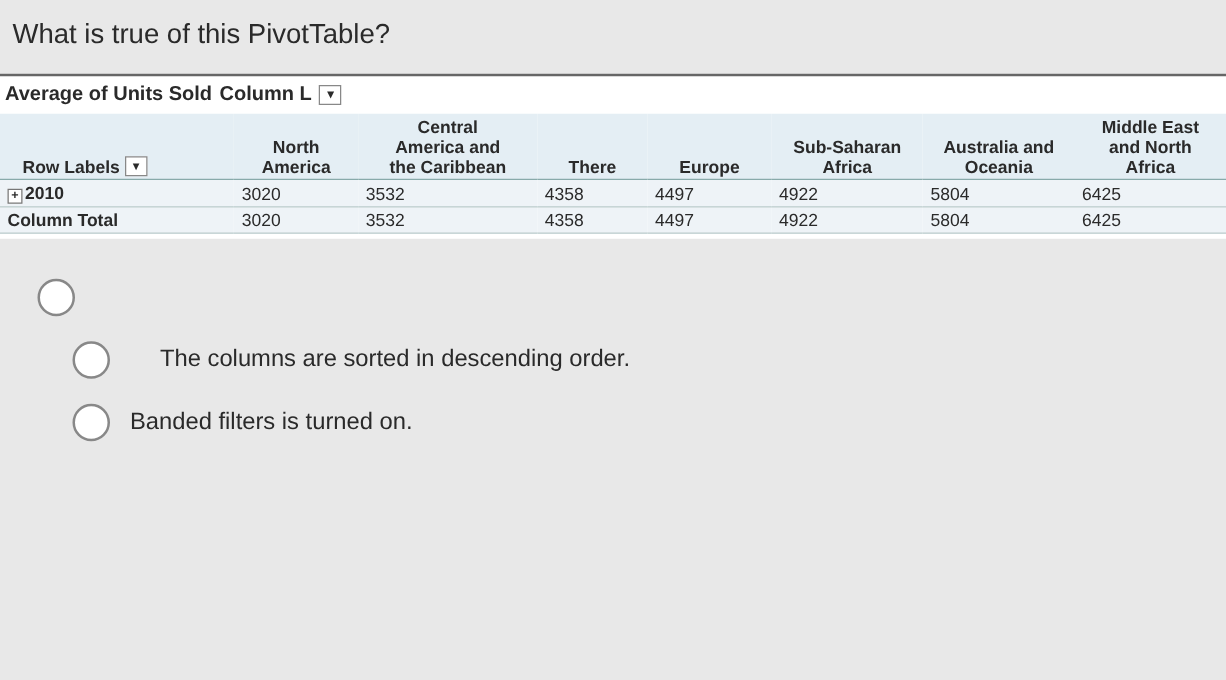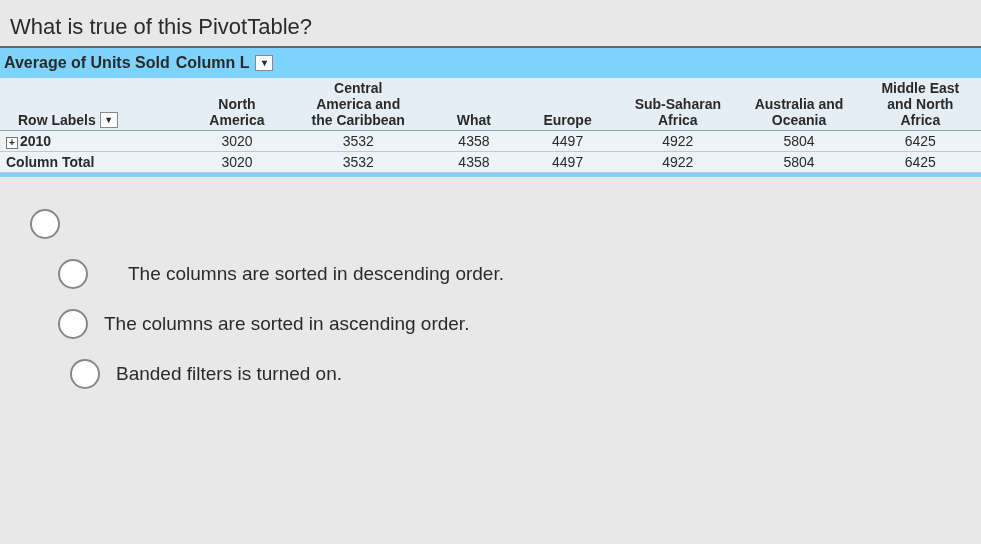--- a/index.html
+++ b/index.html
@@ -6,25 +6,25 @@
     body {
       font-family: Arial, Helvetica, sans-serif;
       background: #e8e8e8;
       width: 981px;
       height: 544px;
       overflow: hidden;
       color: #2a2a2a;
     }
     .question {
       font-size: 22px;
-      padding: 14px 10px 6px 10px;
+      padding: 14px 10px 19px 10px;
       font-weight: 400;
     }
     .pivot-wrap {
-      background: #7dd3fc;
+      background: #ffffff;
       border-top: 2px solid #666;
       padding: 6px 0 4px 0;
     }
     .avg-line {
       font-weight: 700;
       font-size: 16px;
       padding: 0 4px 6px 4px;
       display: flex;
       align-items: center;
       gap: 6px;
@@ -69,21 +69,21 @@
       display: inline-flex;
       align-items: center;
       justify-content: center;
       width: 18px; height: 16px;
       border: 1px solid #888;
       background: #fff;
       font-size: 9px;
       cursor: pointer;
     }
     .pivot-table tbody td {
-      text-align: center;
+      text-align: left;
       background: #eef3f7;
     }
     .pivot-table tbody td.rowlabel {
       text-align: left;
       font-weight: 700;
       white-space: nowrap;
     }
     .pivot-table tbody tr {
       border-bottom: 1px solid #bcc;
     }
@@ -141,21 +141,21 @@
         <th style="width:170px;">
           <div class="row-labels-cell">
             <span>Row Labels</span>
             <span class="filter-btn">
               <span>▼</span>
             </span>
           </div>
         </th>
         <th style="width:90px">North<br>America</th>
         <th style="width:130px">Central<br>America and<br>the Caribbean</th>
-        <th style="width:80px">What</th>
+        <th style="width:80px">There</th>
         <th style="width:90px">Europe</th>
         <th style="width:110px">Sub-Saharan<br>Africa</th>
         <th style="width:110px">Australia and<br>Oceania</th>
         <th style="width:110px">Middle East<br>and North<br>Africa</th>
       </tr>
     </thead>
     <tbody>
       <tr>
         <td class="rowlabel">
           <span class="expand">
@@ -189,19 +189,15 @@
 <div class="options">
   <div class="option">
     <div class="radio"></div>
   </div>
   <div class="option">
     <div class="radio"></div>
     <span>The columns are sorted in descending order.</span>
   </div>
   <div class="option">
     <div class="radio"></div>
-    <span>The columns are sorted in ascending order.</span>
-  </div>
-  <div class="option">
-    <div class="radio"></div>
     <span>Banded filters is turned on.</span>
   </div>
 </div>
 
 </body></html>

